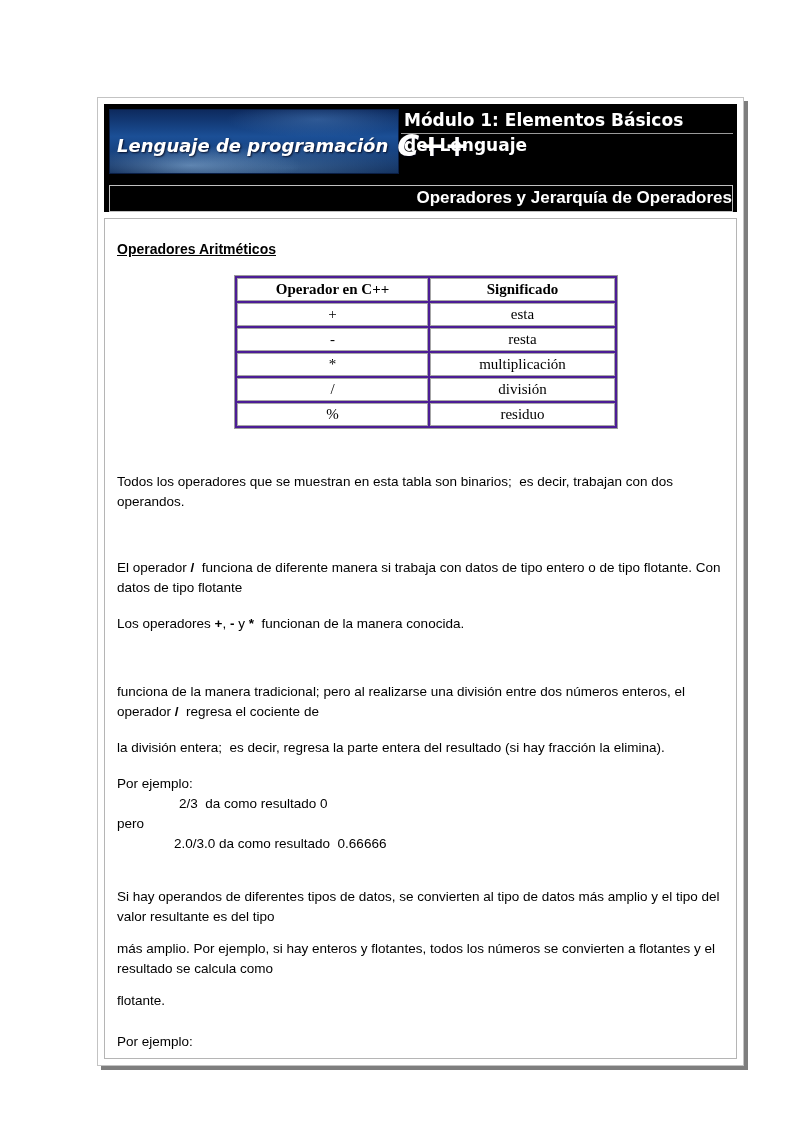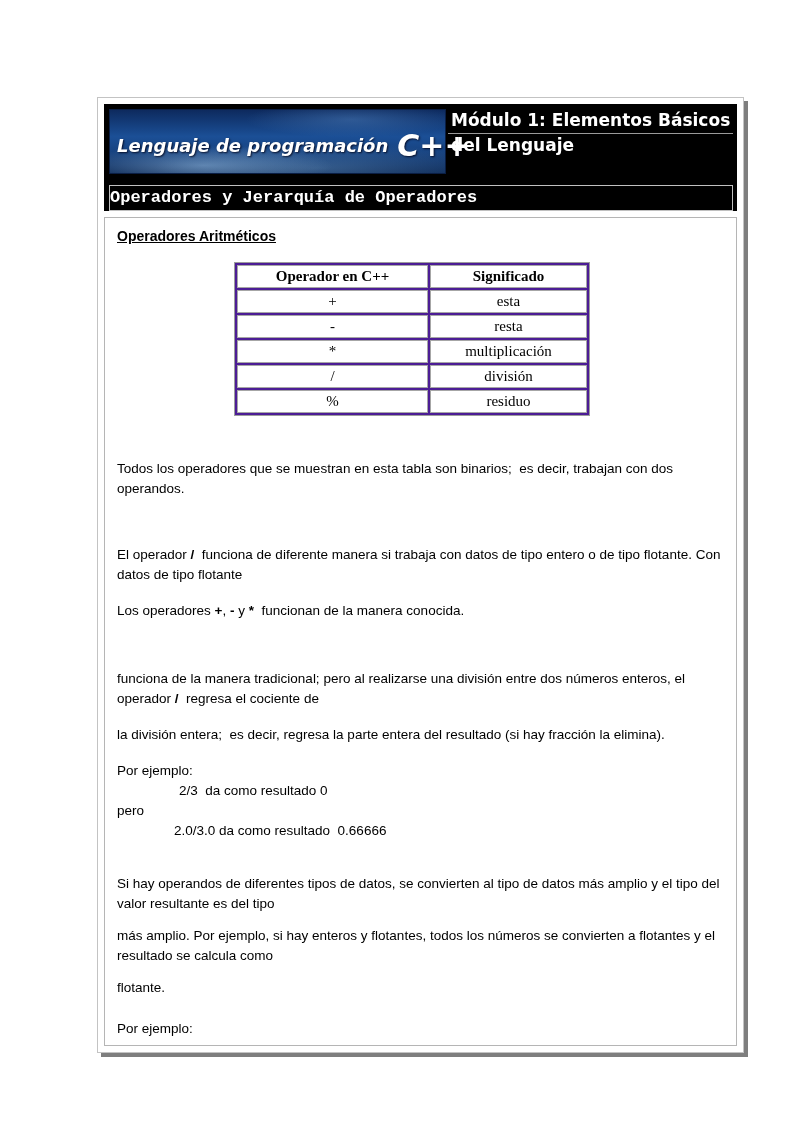--- a/index.html
+++ b/index.html
@@ -23,21 +23,21 @@
     box-shadow: 4px 4px 0 #7e7e7e;
   }
 
   
   .header-box {
     background: #000000;
     padding: 5px 4px 0 5px;
   }
   .header-top { display: flex; }
   .logo-panel {
-    width: 337px; height: 65px;
+    width: 290px; height: 65px;
     flex: none;
     border: 1px solid #0a1e44;
     background:
       radial-gradient(ellipse 55% 45% at 28% 88%, rgba(150,190,228,0.55), rgba(0,0,0,0) 70%),
       radial-gradient(ellipse 45% 40% at 72% 15%, rgba(90,140,200,0.40), rgba(0,0,0,0) 70%),
       radial-gradient(ellipse 65% 55% at 62% 92%, rgba(120,170,215,0.35), rgba(0,0,0,0) 75%),
       linear-gradient(180deg, #0d2a5e 0%, #1b4f96 42%, #17427f 68%, #0d2a57 100%);
     display: flex;
     align-items: center;
     padding: 8px 6px 0 7px;
@@ -81,32 +81,32 @@
   .lesson-title {
     margin-top: auto;
     text-align: right;
     border-top: 1px solid #333333;
     padding: 2px 3px 3px 0;
   }
   .header-banner {
     margin-top: 2px;
     border: 1px solid #c0c0c0;
     color: #ffffff;
-    font-family: Liberation Mono, monospace;
+    font-family: Liberation Sans, sans-serif;
     font-weight: bold;
     font-size: 17px;
-    text-align: left;
+    text-align: right;
     padding: 2px 0 3px 0;
   }
 
   
   .content-box {
     margin-top: 6px;
     border: 1px solid #b5b5b5;
-    padding: 8px 12px 6px 12px;
+    padding: 20px 12px 6px 12px;
     min-height: 788px;
     font-size: 13.5px;
     line-height: 20px;
   }
   .section-heading {
     font-weight: bold;
     text-decoration: underline;
     margin: 0 0 16px 0;
     font-size: 14px;
   }
@@ -123,21 +123,21 @@
     border: 1px solid #a6a6a6;
     font-family: "Liberation Serif", serif;
     font-size: 15px;
     text-align: center;
     padding: 0 2px 1px 2px;
     height: 20px;
     background: #ffffff;
   }
   table.op-table th { font-weight: bold; font-size: 15px; }
   table.op-table .col-op  { width: 191px; }
-  table.op-table .col-sig { width: 157px; }
+  table.op-table .col-sig { width: 185px; }
   td.cell-shift { padding-right: 75px; }
 
   
   .para { white-space: pre-wrap; margin: 0 0 16px 0; }
   .para b { font-weight: bold; }
   .mb-xl   { margin-bottom: 46px; }
   .mb-xxl  { margin-bottom: 48px; }
   .mb-lg   { margin-bottom: 33px; }
   .mb-md   { margin-bottom: 21px; }
   .mb-sm   { margin-bottom: 12px; }

